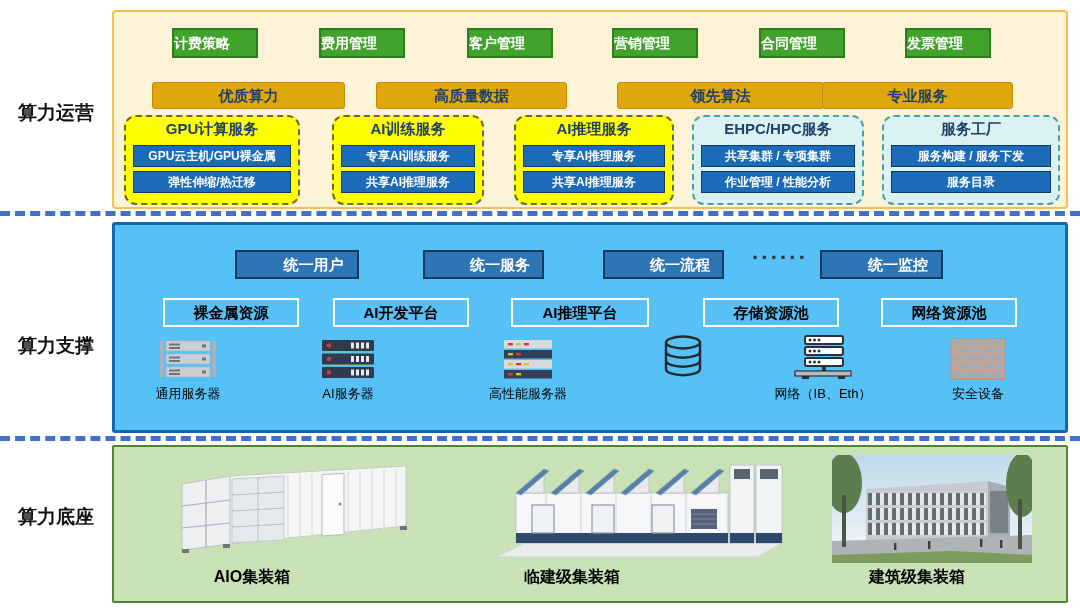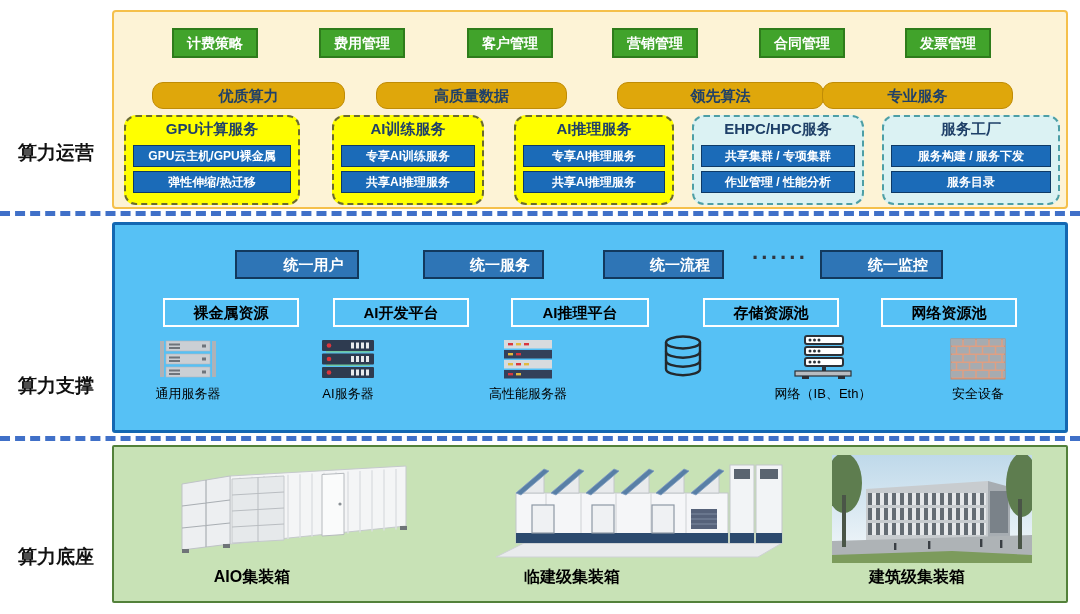--- a/index.html
+++ b/index.html
@@ -2,38 +2,38 @@
 <html><head>
 <meta charset="utf-8">
 <style>
   html,body { margin:0; padding:0; background:#ffffff; }
   .canvas {
     position:relative; width:1080px; height:614px; background:#ffffff;
     font-family:"Liberation Sans","DejaVu Sans",sans-serif; overflow:hidden;
   }
   .side-label {
     position:absolute; left:6px; width:100px; text-align:center;
-    font-size:19px; font-weight:600; color:#111;margin-top:40px;
+    font-size:19px; font-weight:600; color:#111;
   }
   .panel { position:absolute; left:112px; width:956px; box-sizing:border-box; }
   .ops { top:10px;  height:199px; background:#FDF3D6; border:2px solid #F5C04B; border-radius:4px; }
   .sup { top:222px; height:211px; background:#56C1F5; border:3px solid #1468B2; border-radius:3px; }
   .fnd { top:445px; height:158px; background:#C8E2B6; border:2px solid #53813A; border-radius:2px; }
   .dash { position:absolute; left:0; width:1080px; height:0; border-top:5px dashed #4070C8; }
   .dash1 { top:211px; } .dash2 { top:436px; }
 
   
   .gbtn {
     position:absolute; top:16px; width:86px; height:30px; line-height:27px;
     background:#41A32B; border:2px solid #2E7C1B; box-sizing:border-box;
-    color:#fff; font-weight:700; font-size:14px; text-align:center;
+    color:#fff; font-weight:700; font-size:14px; 
   }
   .gold {
     position:absolute; top:70px; height:27px; line-height:25px;
-    background:#DFA70B; border:1px solid #C08C06; border-radius:11px; box-sizing:border-box;
+    background:#DFA70B; border:1px solid #C08C06; border-radius:3px; box-sizing:border-box;
     color:#1F4068; font-weight:700; font-size:15px; text-align:center;
   }
   .grp { position:absolute; top:103px; height:90px; border-radius:12px; box-sizing:border-box; text-align:center; }
   .grp-yellow { background:#FFFF00; border:2px dashed #6B6B2E; }
   .grp-cyan   { background:#DBF2F3; border:2px dashed #4D9FA6; }
   .grp-title  { font-size:15px; font-weight:700; color:#1F4068; line-height:24px; }
   .sub {
     margin:4px 7px 0; height:22px; line-height:20px; background:#1B6BB8;
     border:1px solid #0E3A66; box-sizing:border-box;
     color:#fff; font-size:12px; font-weight:700; text-align:center;

